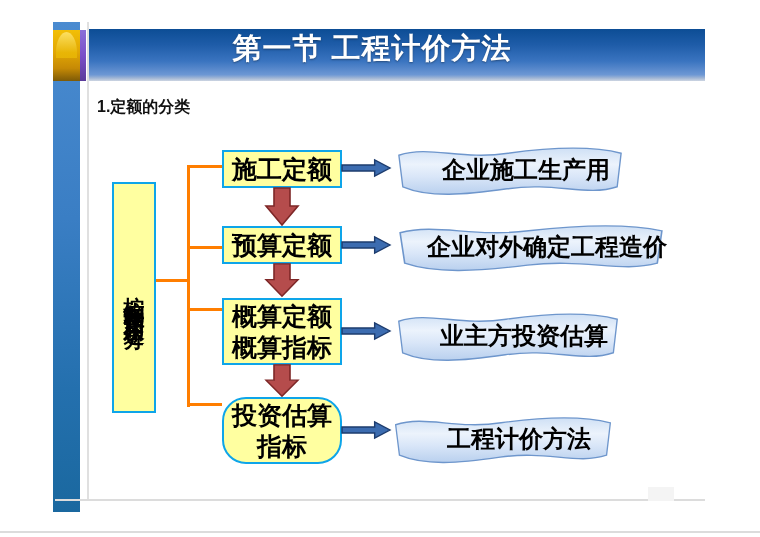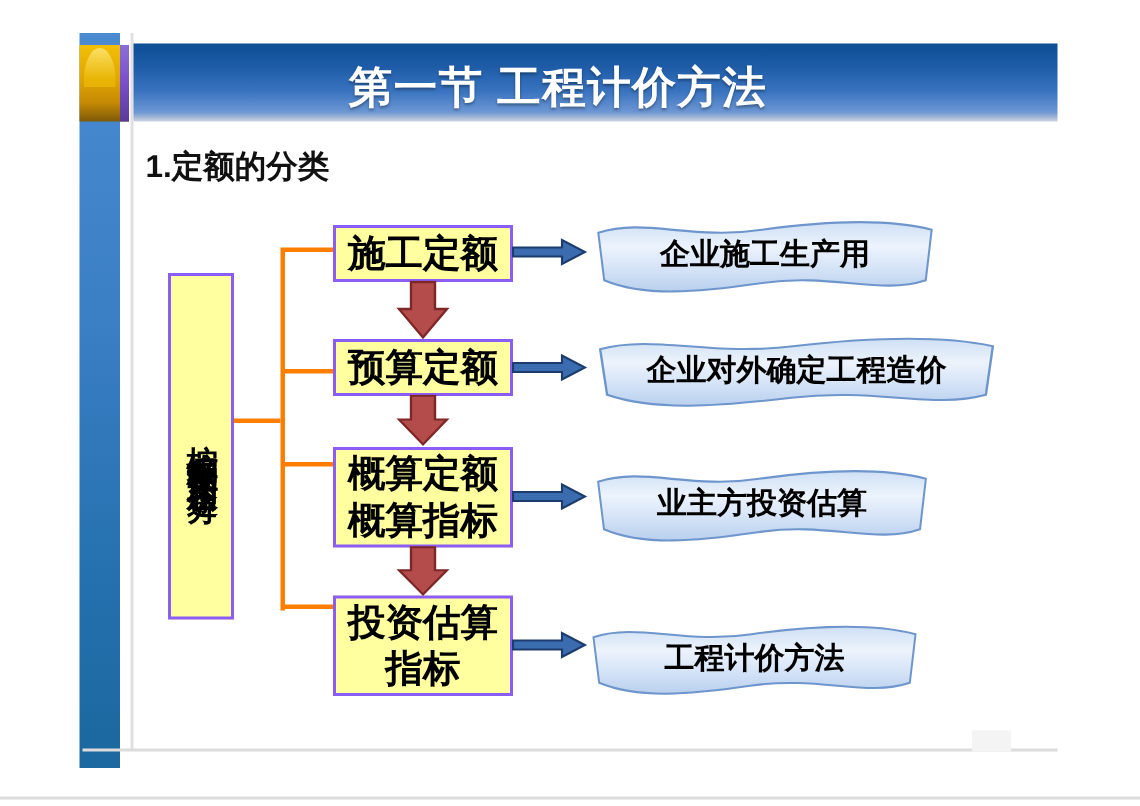--- a/index.html
+++ b/index.html
@@ -20,61 +20,61 @@
 
   
   #slide-left-border{left:87px;top:22px;width:2px;height:478px;background:#e0e0e0;}
   #slide-bottom-border{left:55px;top:499px;width:650px;height:2px;background:#dcdcdc;}
   #page-bottom-line{left:0;top:531px;width:760px;height:2px;background:#dcdcdc;}
   #watermark{left:648px;top:487px;width:26px;height:14px;background:#f4f4f4;}
 
   
   #title-bar{left:89px;top:29px;width:616px;height:52px;
     background:linear-gradient(180deg,#0c4d95 0%,#1e5ca8 30%,#3a74c0 62%,#6d97d4 88%,#9db3d4 94%,#cdd5e2 100%);
-    display:flex;align-items:flex-end;justify-content:center;}
+    display:flex;align-items:flex-start;justify-content:center;}
   #page-title{color:#ffffff;font-weight:bold;font-size:29px;letter-spacing:1px;
     padding-right:50px;padding-bottom:2px;text-shadow:0 1px 2px rgba(0,0,0,.35);}
 
   
-  #heading{left:97px;top:97px;font-size:21px;font-weight:bold;color:#111;}
+  #heading{left:97px;top:97px;font-size:16px;font-weight:bold;color:#111;}
 
   
   .oline{background:#ff7e00;}
   #trunk{left:187px;top:165px;width:3px;height:242px;}
   .branch{height:3px;left:190px;width:32px;}
   #branch-1{top:165px;} #branch-2{top:246px;} #branch-3{top:308px;} #branch-4{top:403px;}
   #left-conn{left:155px;top:279px;width:32px;height:3px;}
 
   
-  .ybox{background:#ffffa0;border:2px solid #8b5cf6;box-sizing:border-box;
+  .ybox{background:#ffffa0;border:2px solid #0ea5e9;box-sizing:border-box;
     display:flex;align-items:center;justify-content:center;text-align:center;
     font-weight:bold;color:#000;}
   #category-box{left:112px;top:182px;width:44px;height:231px;}
   #category-box .vtext{writing-mode:vertical-rl;text-orientation:upright;
     font-size:21px;letter-spacing:4px;line-height:40px;}
   .qbox{left:222px;width:120px;font-size:25px;line-height:31px;white-space:pre-line;}
   #quota-1{top:150px;height:38px;}
   #quota-2{top:226px;height:38px;text-align:center;}
   #quota-3{top:298px;height:67px;}
-  #quota-4{top:397px;height:67px;}
+  #quota-4{top:397px;height:67px;border-radius:24px;}
 
   
   .rarrow{left:262px;width:40px;}
   #rarrow-1{top:187px;height:40px;}
   #rarrow-2{top:263px;height:35px;}
   #rarrow-3{top:364px;height:34px;}
   .barrow{width:51px;height:22px;left:341px;}
   #barrow-1{top:157px;} #barrow-2{top:234px;} #barrow-3{top:320px;} #barrow-4{top:419px;}
   .rarrow svg,.barrow svg,.wave svg{display:block;width:100%;height:100%;}
 
   
   .wave{color:#000;}
-  .wave .wtext{position:absolute;left:0;top:0;width:100%;height:100%;
+  .wave .wtext{position:absolute;left:16px;top:0;width:100%;height:100%;
     display:flex;align-items:center;justify-content:center;
-    font-size:20px;font-weight:bold;padding-bottom:2px;box-sizing:border-box;}
+    font-size:24px;font-weight:bold;padding-bottom:2px;box-sizing:border-box;}
   #wave-1{left:392px;top:142px;width:236px;height:57px;}
   #wave-2{left:392px;top:220px;width:278px;height:55px;font-family:Liberation Serif, serif;}
   #wave-3{left:392px;top:308px;width:232px;height:57px;}
   #wave-4{left:389px;top:412px;width:228px;height:55px;}
 </style>
 </head>
 <body>
 
 <svg width="0" height="0" style="position:absolute">
   <defs>

